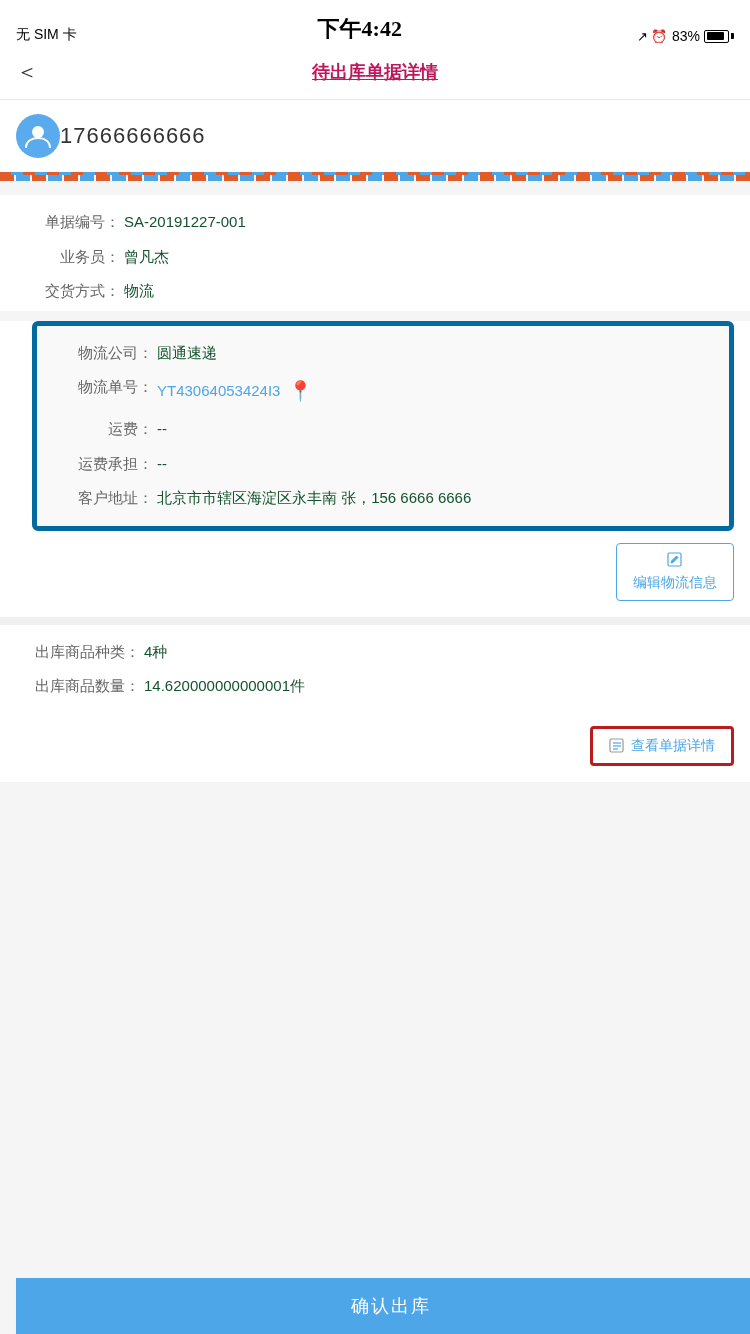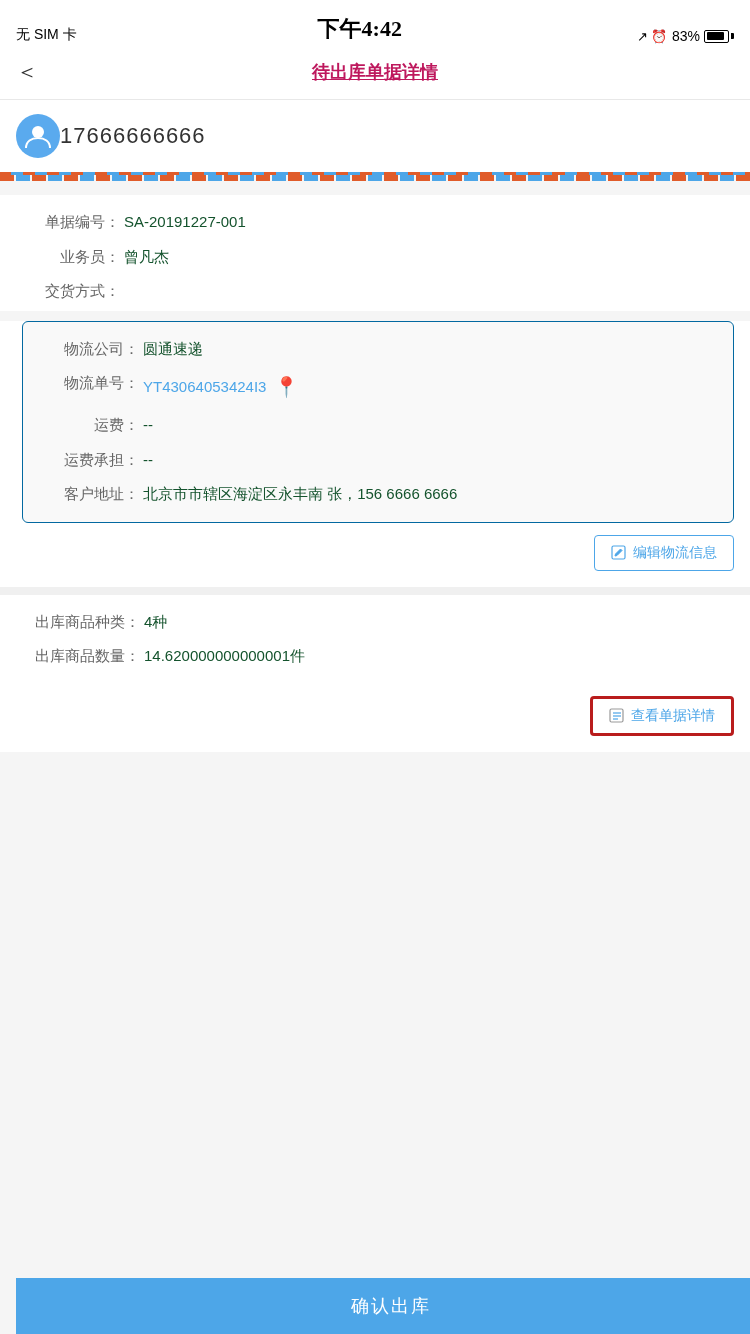--- a/index.html
+++ b/index.html
@@ -143,44 +143,45 @@
     }
     .info-value {
       color: #14532d;
       flex: 1;
     }
     .info-value.blue { color: #4da6e8; }
 
     
     .logistics-card {
       background: #f9f9f9;
-      border: 1px solid #0369a1;
+      border: 5px solid #0369a1;
       border-radius: 6px;
       padding: 16px 20px;
-      margin: 10px 0 0 6px;
+      margin: 10px 0 0 16px;
     }
 
     
     .edit-btn-row {
       display: flex;
       justify-content: flex-end;
       padding: 12px 16px 16px 16px;
       background: #fff;
     }
     .edit-btn {
       border: 1px solid #4da6e8;
       color: #4da6e8;
       background: #fff;
       border-radius: 4px;
       padding: 8px 16px;
       font-size: 14px;
       display: flex;
       align-items: center;
       gap: 6px;
       cursor: pointer;
+      flex-direction: column;
     }
     .edit-btn svg { width: 16px; height: 16px; }
 
     
     .gray-sep {
       height: 8px;
       background: #f0f0f0;
     }
 
     
@@ -293,20 +294,21 @@
     <div class="info-row">
       <span class="info-label">单据编号：</span>
       <span class="info-value">SA-20191227-001</span>
     </div>
     <div class="info-row">
       <span class="info-label">业务员：</span>
       <span class="info-value">曾凡杰</span>
     </div>
     <div class="info-row">
       <span class="info-label">交货方式：</span>
+      <span class="info-value">物流</span>
     </div>
   </div>
 
   <div style="background:#fff; margin: 10px 0 0 0; padding: 0 16px 0 16px;">
     <div class="logistics-card">
       <div class="info-row">
         <span class="info-label">物流公司：</span>
         <span class="info-value">圆通速递</span>
       </div>
       <div class="info-row">

